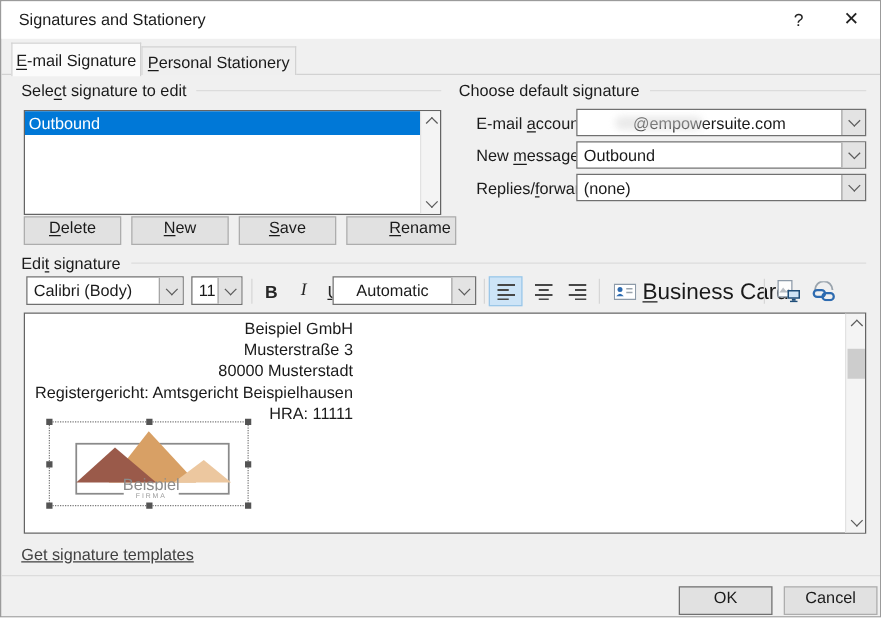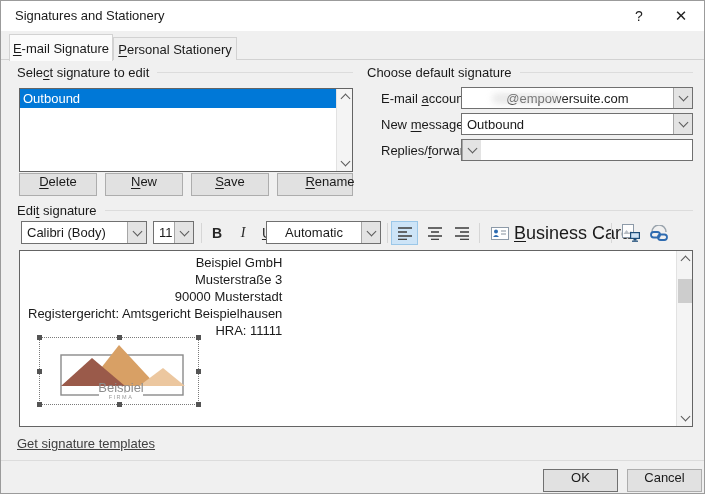--- a/index.html
+++ b/index.html
@@ -119,21 +119,21 @@
 
   <div class="btn" style="left:18px;  top:172px; width:78px;">
     <span><span class="accel">D</span><span>elete</span></span>
   </div>
   <div class="btn" style="left:104px; top:172px; width:78px;">
     <span><span class="accel">N</span><span>ew</span></span>
   </div>
   <div class="btn" style="left:190px; top:172px; width:78px;">
     <span><span class="accel">S</span><span>ave</span></span>
   </div>
-  <div class="btn" style="left:276px; top:172px; width:76px;padding-left:30px;">
+  <div class="btn" style="left:276px; top:172px; width:88px;padding-left:30px;">
     <span><span class="accel">R</span><span>ename</span></span>
   </div>
 
   <div class="grp" style="left:366px; top:64px; width:326px;">
     <span>Choose default signature</span>
     <span class="line"></span>
   </div>
 
   <div class="field-label" style="left:380px; top:90px;">
     <span>E-mail </span><span class="accel">a</span><span>ccount:</span>
@@ -153,20 +153,21 @@
     <div class="val">Outbound</div>
     <div class="dd">
         <span class="chev down"></span>
       </div>
   </div>
 
   <div class="field-label" style="left:380px; top:142px;">
     <span>Replies/</span><span class="accel">f</span><span>orwards:</span>
   </div>
   <div class="combo" style="left:460px; top:138px; width:232px; height:22px;">
+    <div class="val">(none)</div>
     <div class="dd">
         <span class="chev down"></span>
       </div>
   </div>
 
   <div class="grp" style="left:16px; top:202px; width:676px;">
     <span><span>Edi</span><span class="accel">t</span><span> signature</span></span>
     <span class="line"></span>
   </div>
 
@@ -261,21 +262,21 @@
       <path d="M3 7 a7 7 0 0 1 14 0" fill="none" stroke="#9aa4ad" stroke-width="1.5"></path>
       <rect x="2" y="7" width="9" height="5.5" rx="2.7" fill="none" stroke="#2e6bb0" stroke-width="1.8"></rect>
       <rect x="9" y="9.5" width="9" height="5.5" rx="2.7" fill="none" stroke="#2e6bb0" stroke-width="1.8"></rect>
     </svg>
   </div>
 
   <div class="editbox">
     <div class="sig-text">
       <div>Beispiel GmbH</div>
       <div>Musterstraße 3</div>
-      <div>90000 Musterstadt</div>
+      <div>80000 Musterstadt</div>
       <div>Registergericht: Amtsgericht Beispielhausen</div>
       <div>HRA: 11111</div>
     </div>
 
     <div class="selection">
       <div class="handle" style="left:-3px; top:-3px;"></div>
       <div class="handle" style="left:77px; top:-3px;"></div>
       <div class="handle" style="right:-3px; top:-3px;"></div>
       <div class="handle" style="left:-3px; top:31px;"></div>
       <div class="handle" style="right:-3px; top:31px;"></div>

